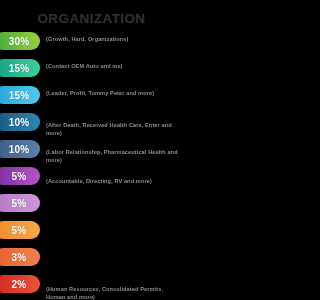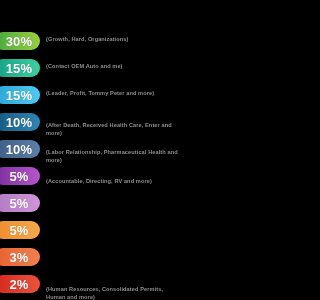--- a/index.html
+++ b/index.html
@@ -52,21 +52,21 @@
     top: 0;
     width: 46px;
     height: 18px;
     border-radius: 9px;
     display: flex;
     align-items: center;
     justify-content: center;
   }
 
   .badge-value {
-    font-size: 13px;
+    font-size: 10px;
     font-weight: bold;
     color: #ffffff;
     letter-spacing: 0.2px;
     padding-left: 4px;
     text-shadow: 0 0 1px rgba(0,0,0,0.25);
   }
 
   .row-label {
     position: absolute;
     left: 46px;
@@ -87,20 +87,21 @@
 
   .row-label.shift-down {
     top: 10px;
   }
 </style>
 </head>
 <body>
 
 <div class="infographic">
 
+  <div class="chart-title">ORGANIZATION</div>
 
   <div class="rows">
       <div class="row">
         <div class="badge" style="background: linear-gradient(to right, rgb(69, 168, 63), rgb(155, 207, 62));">
           <span class="badge-value">30%</span>
         </div>
         <div class="row-label">(Growth, Hard, Organizations)</div>
       </div>
       <div class="row">
         <div class="badge" style="background: linear-gradient(to right, rgb(22, 160, 133), rgb(62, 207, 160));">

